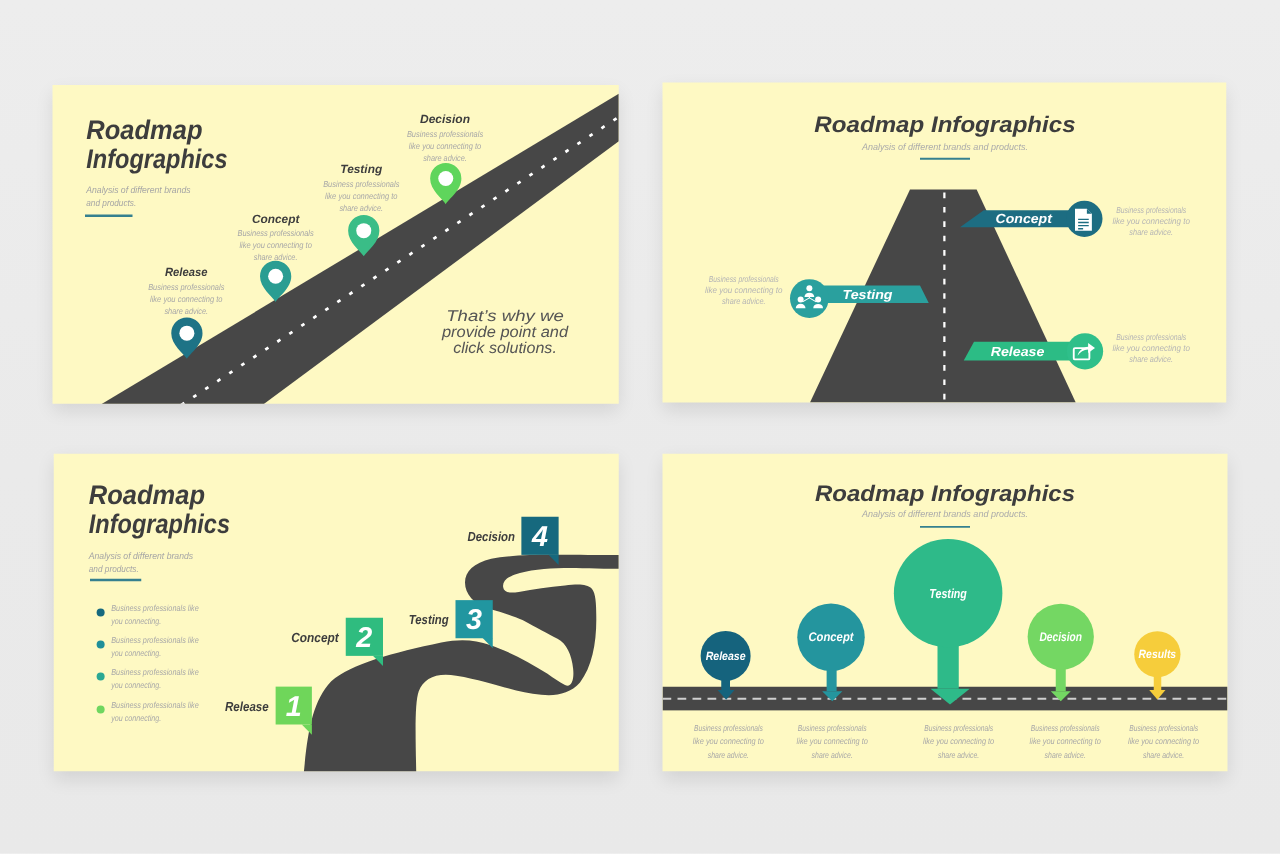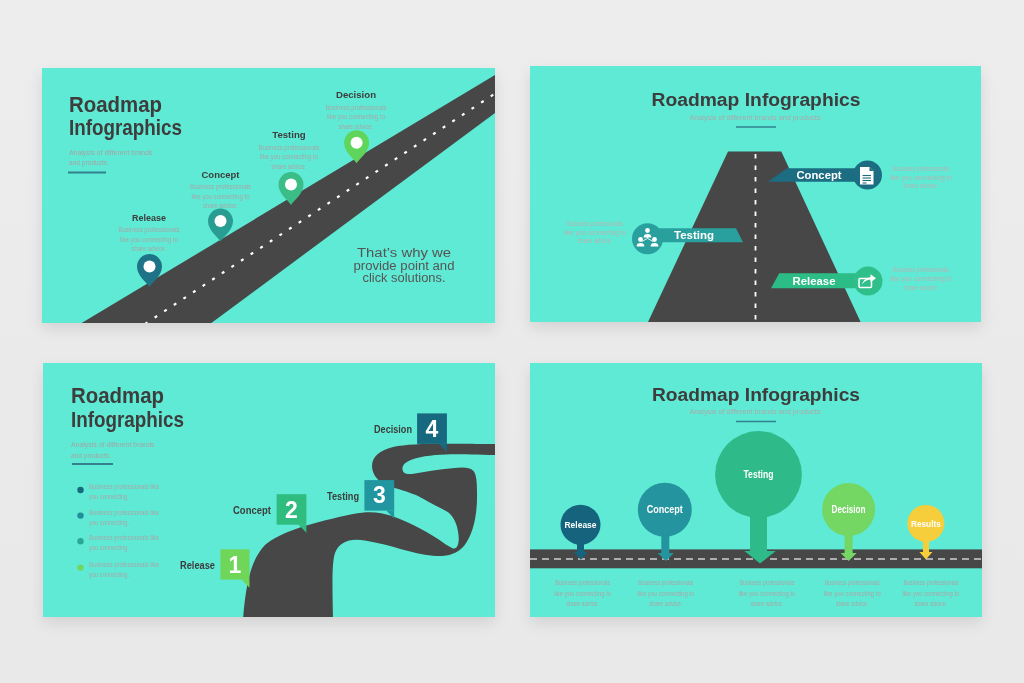--- a/index.html
+++ b/index.html
@@ -1,17 +1,17 @@
 <!DOCTYPE html>
 <html><head>
 <meta charset="utf-8">
 <style>
   html,body{margin:0;padding:0;}
   body{width:1024px;height:683px;background:linear-gradient(180deg,#ededed 0%,#eaeaea 55%,#e9e9e9 100%);font-family:"Liberation Sans",sans-serif;overflow:hidden;position:relative;}
-  .card{position:absolute;background:#5eead4;box-shadow:0 6px 14px rgba(0,0,0,0.10);}
+  .card{position:absolute;background:#fef9c3;box-shadow:0 6px 14px rgba(0,0,0,0.10);font-style:italic;}
   #c1{left:42px;top:68px;width:453px;height:255px;}
   #c2{left:530px;top:66px;width:451px;height:256px;}
   #c3{left:43px;top:363px;width:452px;height:254px;}
   #c4{left:530px;top:363px;width:452px;height:254px;}
   svg{display:block;}
   text{font-family:"Liberation Sans",sans-serif;}
 </style>
 </head>
 <body>
 

